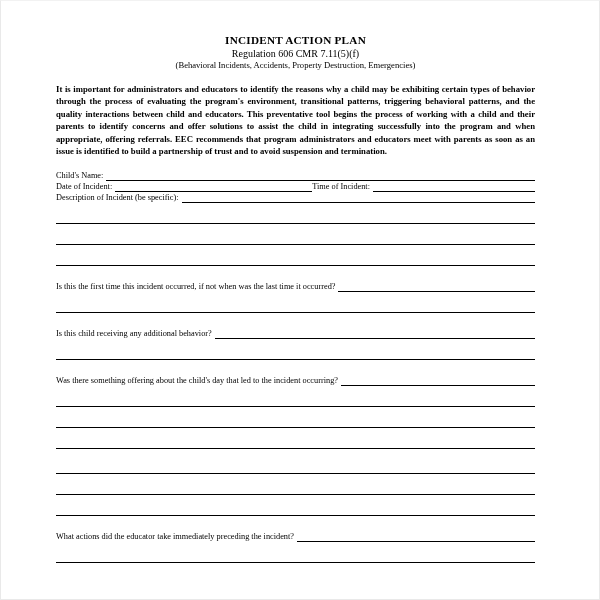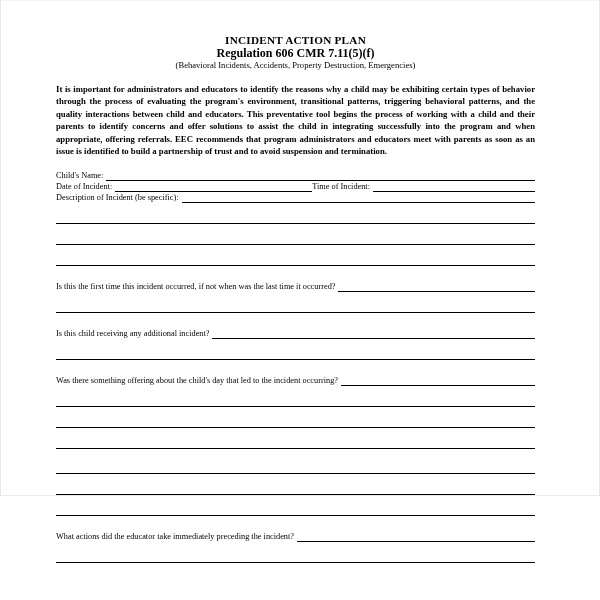--- a/index.html
+++ b/index.html
@@ -11,21 +11,21 @@
     width: 600px;
     height: 600px;
     background: #ffffff;
     font-family: "Liberation Serif", "DejaVu Serif", serif;
     overflow: hidden;
   }
 
   #page {
     position: relative;
     width: 600px;
-    height: 496px;
+    height: 600px;
     box-sizing: border-box;
     background: #ffffff;
     border: 1px solid #e9e9e9;
     border-top: 1px solid #f2f2f2;
     padding: 0;
   }
 
   .sheet {
     position: absolute;
     left: 55px;
@@ -39,22 +39,22 @@
     padding-top: 33px;
   }
   .doc-title {
     font-weight: bold;
     font-size: 11.2px;
     letter-spacing: 0.25px;
     line-height: 13px;
     color: #000;
   }
   .doc-reg {
-    font-weight: bold;
-    font-size: 12px;
+    font-weight: normal;
+    font-size: 10px;
     line-height: 11px;
     color: #000;
     margin-top: 1px;
   }
   .doc-scope {
     font-weight: normal;
     font-size: 8.6px;
     line-height: 12px;
     color: #000;
     margin-top: 0px;
@@ -153,21 +153,21 @@
       <div class="q-block">
         <div class="field-row row-gap-q">
           <span class="field-label">Is this the first time this incident occurred, if not when was the last time it occurred?</span>
           <span class="field-rule"></span>
         </div>
         <div class="blank-line"></div>
       </div>
 
       <div class="q-block">
         <div class="field-row row-gap-q">
-          <span class="field-label">Is this child receiving any additional incident?</span>
+          <span class="field-label">Is this child receiving any additional behavior?</span>
           <span class="field-rule"></span>
         </div>
         <div class="blank-line"></div>
       </div>
 
       <div class="q-block">
         <div class="field-row row-gap-q">
           <span class="field-label">Was there something offering about the child's day that led to the incident occurring?</span>
           <span class="field-rule"></span>
         </div>

